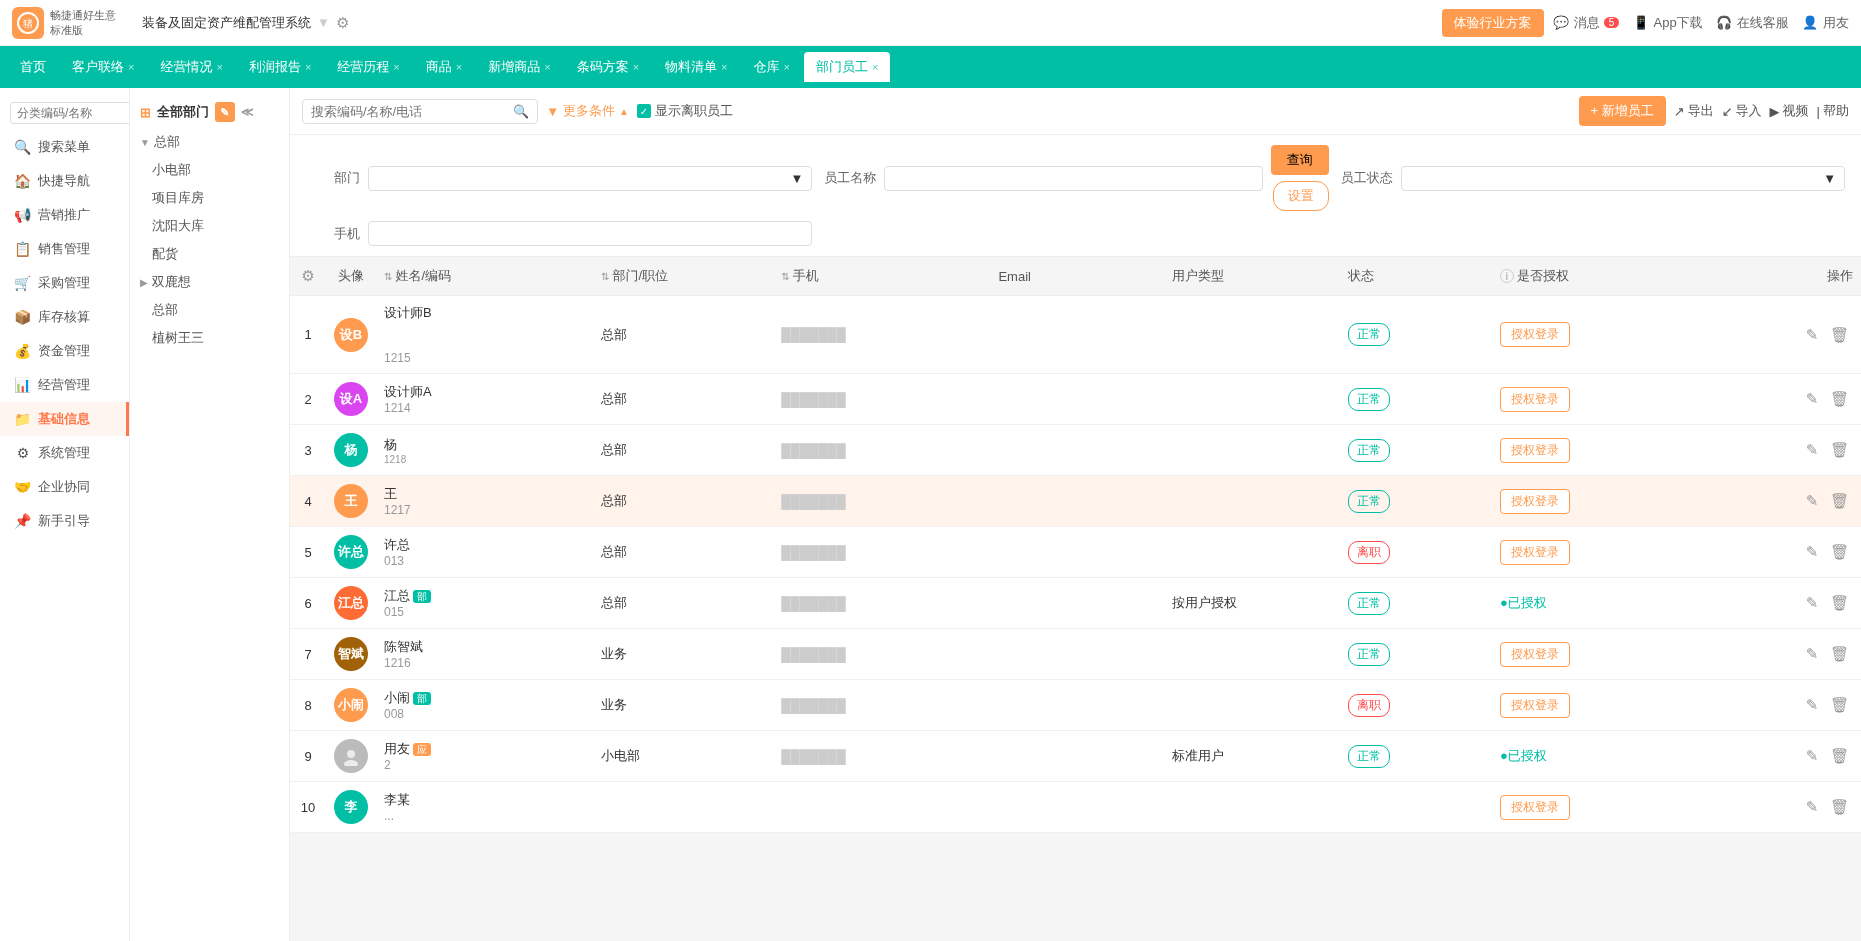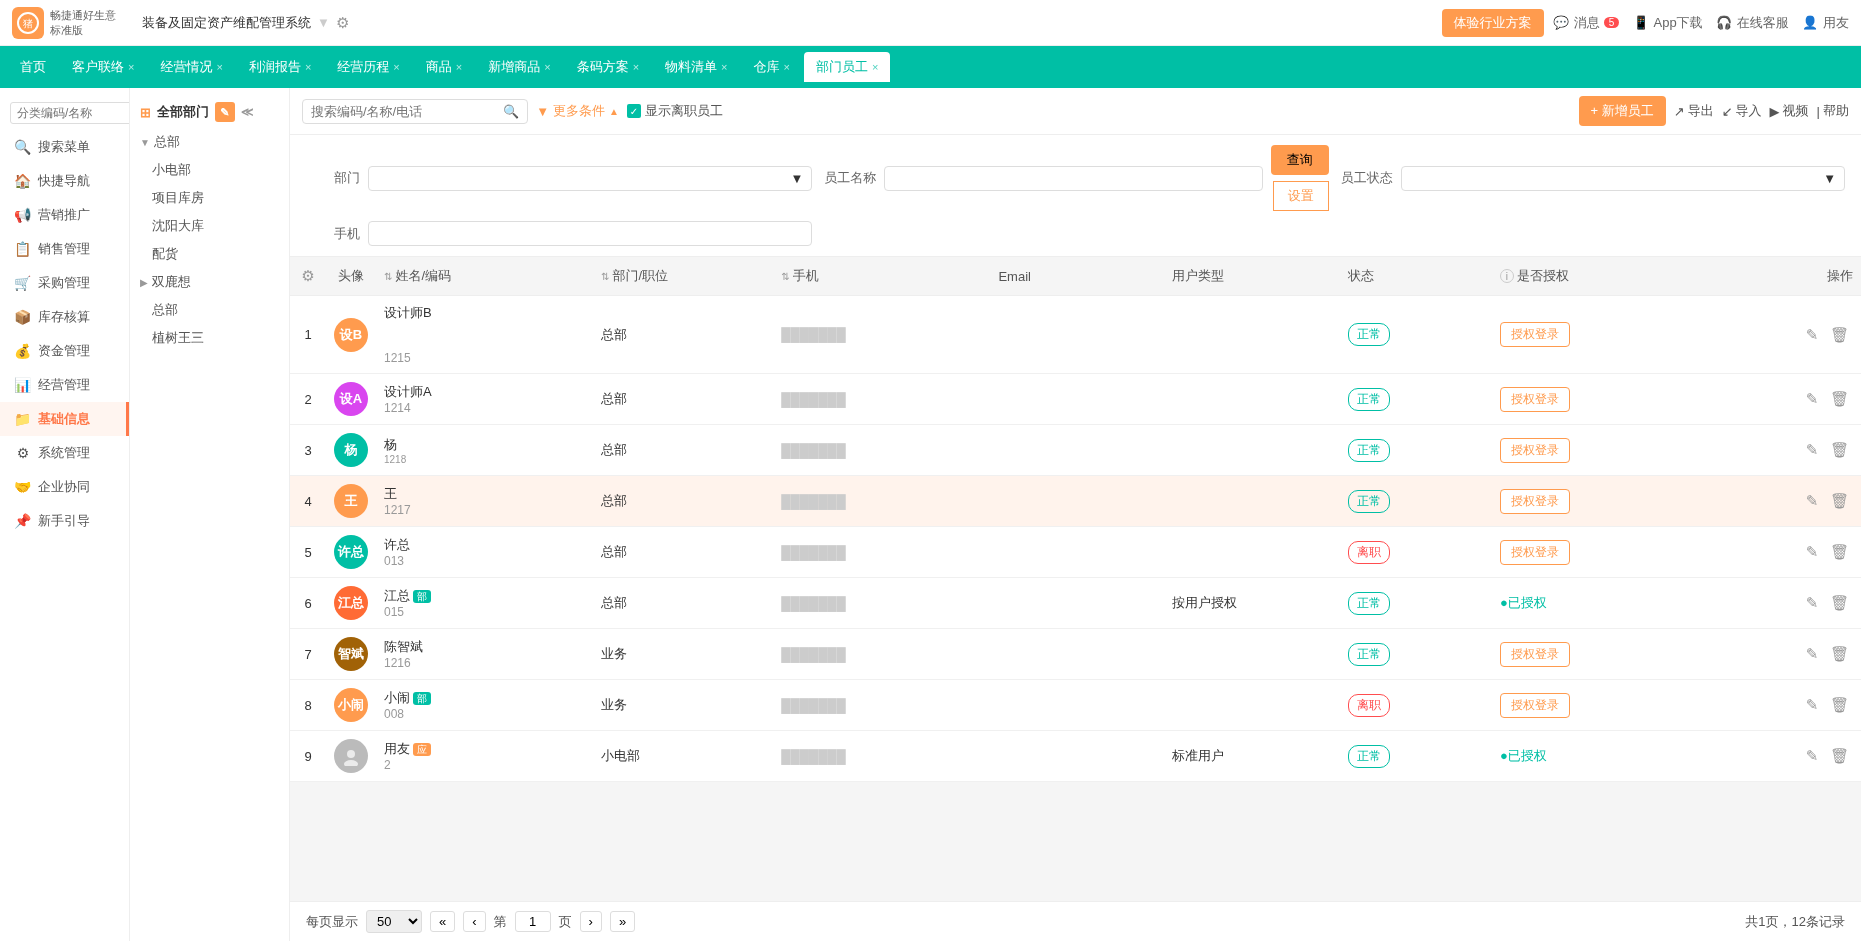--- a/index.html
+++ b/index.html
@@ -59,36 +59,36 @@
     .dept-tree-edit { width: 20px; height: 20px; background: #ff9b4e; color:#fff; border-radius: 3px; display:flex; align-items:center; justify-content:center; font-size:11px; cursor:pointer; }
     .dept-collapse { cursor:pointer; font-size:12px; color:#999; }
     .tree-item { padding: 5px 12px 5px 20px; cursor: pointer; font-size: 13px; color: #555; display: flex; align-items: center; gap: 4px; }
     .tree-arrow { font-size: 10px; color: #999; }
 
     
     .employee-area { flex: 1; overflow: hidden; display: flex; flex-direction: column; }
 
     
     .toolbar { display: flex; align-items: center; padding: 8px 12px; background: #fff; border-bottom: 1px solid #eee; gap: 8px; }
-    .search-input { display: flex; align-items: center; border: 1px solid #ddd; border-radius: 4px; padding: 4px 8px; gap: 12px; }
+    .search-input { display: flex; align-items: center; border: 1px solid #ddd; border-radius: 4px; padding: 4px 8px; gap: 22px; }
     .search-input input { border: none; outline: none; font-size: 13px; width: 180px; }
     .filter-btn { display: flex; align-items: center; gap: 4px; color: #ff9b4e; cursor: pointer; font-size: 13px; }
     .show-resigned { display: flex; align-items: center; gap: 4px; color: #555; font-size: 13px; cursor: pointer; }
     .checkbox-icon { width: 14px; height: 14px; background: #00bfa5; border-radius: 2px; display:flex; align-items:center; justify-content:center; color:#fff; font-size:10px; }
     .add-btn { background: #ff9b4e; color:#fff; border:none; border-radius: 4px; padding: 6px 12px; cursor:pointer; font-size:13px; display:flex; align-items:center; gap:4px; margin-left:auto; }
     .icon-btn { display:flex; align-items:center; gap:3px; cursor:pointer; color:#555; font-size:13px; }
 
     
     .filter-area { background:#fff; border-bottom:1px solid #eee; padding: 10px 16px; display: grid; grid-template-columns: 1fr 1fr 1fr; gap: 10px; }
     .filter-row { display: flex; align-items: center; gap: 8px; }
     .filter-label { color: #666; font-size: 13px; white-space: nowrap; min-width: 54px; text-align: right; }
     .filter-select { flex: 1; border: 1px solid #ddd; border-radius: 4px; padding: 4px 8px; font-size: 13px; display:flex; align-items:center; justify-content:space-between; cursor:pointer; background:#fff; }
     .filter-input { flex: 1; border: 1px solid #ddd; border-radius: 4px; padding: 4px 8px; font-size: 13px; outline: none; }
     .query-btn { background: #ff9b4e; color:#000000; border:none; border-radius: 4px; padding: 6px 16px; cursor:pointer; font-size:13px; }
-    .reset-btn { background: #fff; color: #ff9b4e; border: 1px solid #ff9b4e; border-radius: 0; padding: 5px 14px; cursor:pointer; font-size:13px; }
+    .reset-btn { background: #fff; color: #ff9b4e; border: 1px solid #ff9b4e; border-radius: 12px; padding: 5px 14px; cursor:pointer; font-size:13px; }
     .filter-actions { display:flex; flex-direction:column; gap:6px; align-items:flex-end; justify-content:center; }
 
     
     .table-container { flex: 1; overflow-y: auto; background:#f5f5f5; }
     table { width: 100%; border-collapse: collapse; background:#fff; }
     thead tr { background: #f5f5f5; }
     th { padding: 10px 8px; text-align: left; font-size: 13px; color: #555; border-bottom: 1px solid #eee; white-space: nowrap; font-weight: normal; }
     td { padding: 8px 8px; font-size: 13px; color: #333; border-bottom: 1px solid #f0f0f0; vertical-align: middle; }
     tr.highlighted td { background: #fff3ec; }
 
@@ -571,36 +571,49 @@
       <span class="status-badge status-normal">正常</span>
     </td>
     <td class="col-auth">
       <span class="auth-badge">●已授权</span>
     </td>
     <td class="col-op" style="text-align:right;">
       <button class="op-btn" title="编辑">✎</button>
       <button class="op-btn" title="删除">🗑</button>
     </td>
   </tr>
+                <tr>
+    <td class="col-num" style="text-align:center;">10</td>
+    <td class="col-avatar" style="text-align:center;">
+      <div class="avatar" style="background:#00bfa5;margin:0 auto;">李</div>
+    </td>
+    <td class="col-name">
+      <div style="font-size:13px;">李某</div>
+      <div style="font-size:12px;color:#999;">...</div>
+    </td>
+    <td class="col-dept">
+      <span></span>
+    </td>
+    <td class="col-phone">
+      <span class="blurred-text"></span>
+    </td>
+    <td class="col-email"></td>
+    <td class="col-usertype"></td>
+    <td class="col-status">
+      
+    </td>
+    <td class="col-auth">
+      <button class="auth-btn">授权登录</button>
+    </td>
+    <td class="col-op" style="text-align:right;">
+      <button class="op-btn" title="编辑">✎</button>
+      <button class="op-btn" title="删除">🗑</button>
+    </td>
+  </tr>
               </tbody>
           </table>
         </div>
 
-        <div class="table-footer">
-          <span>每页显示</span>
-          <select class="page-size-select">
-            <option>50</option>
-            <option>100</option>
-          </select>
-          <button class="page-btn">«</button>
-          <button class="page-btn">‹</button>
-          <span>第</span>
-          <input class="page-input" type="text" value="1" style="">
-          <span>页</span>
-          <button class="page-btn">›</button>
-          <button class="page-btn">»</button>
-          <span style="margin-left:auto;">共1页，12条记录</span>
-        </div>
 
       </div>
     </div>
   </div>
 </div>
 
 </body></html>

